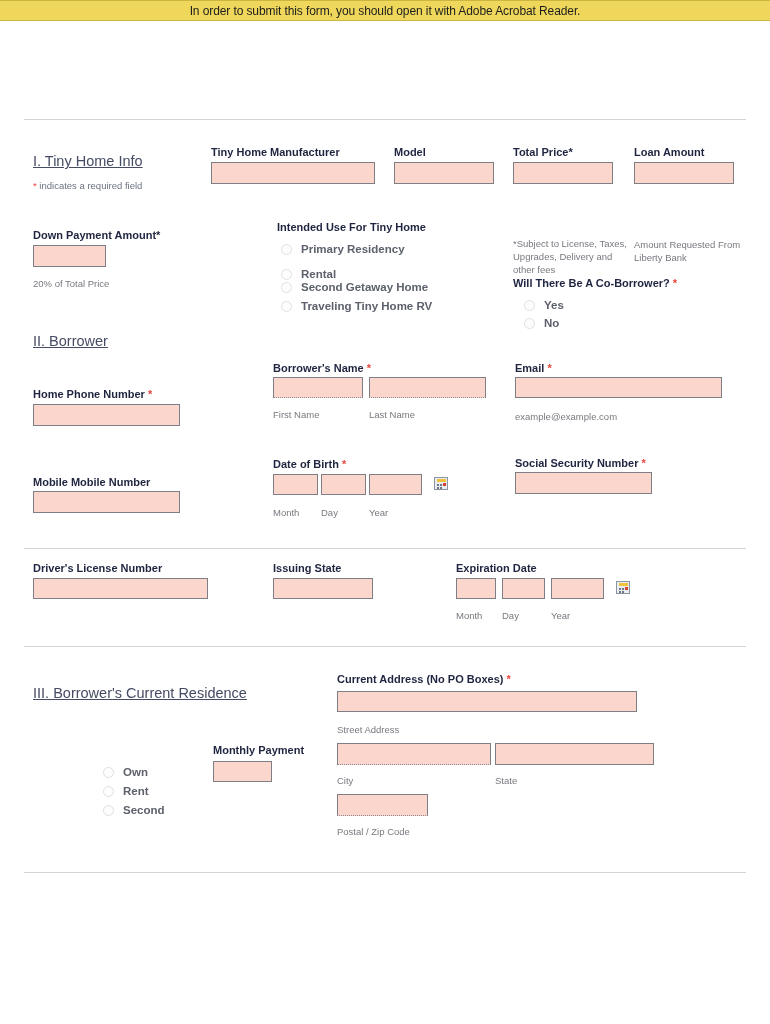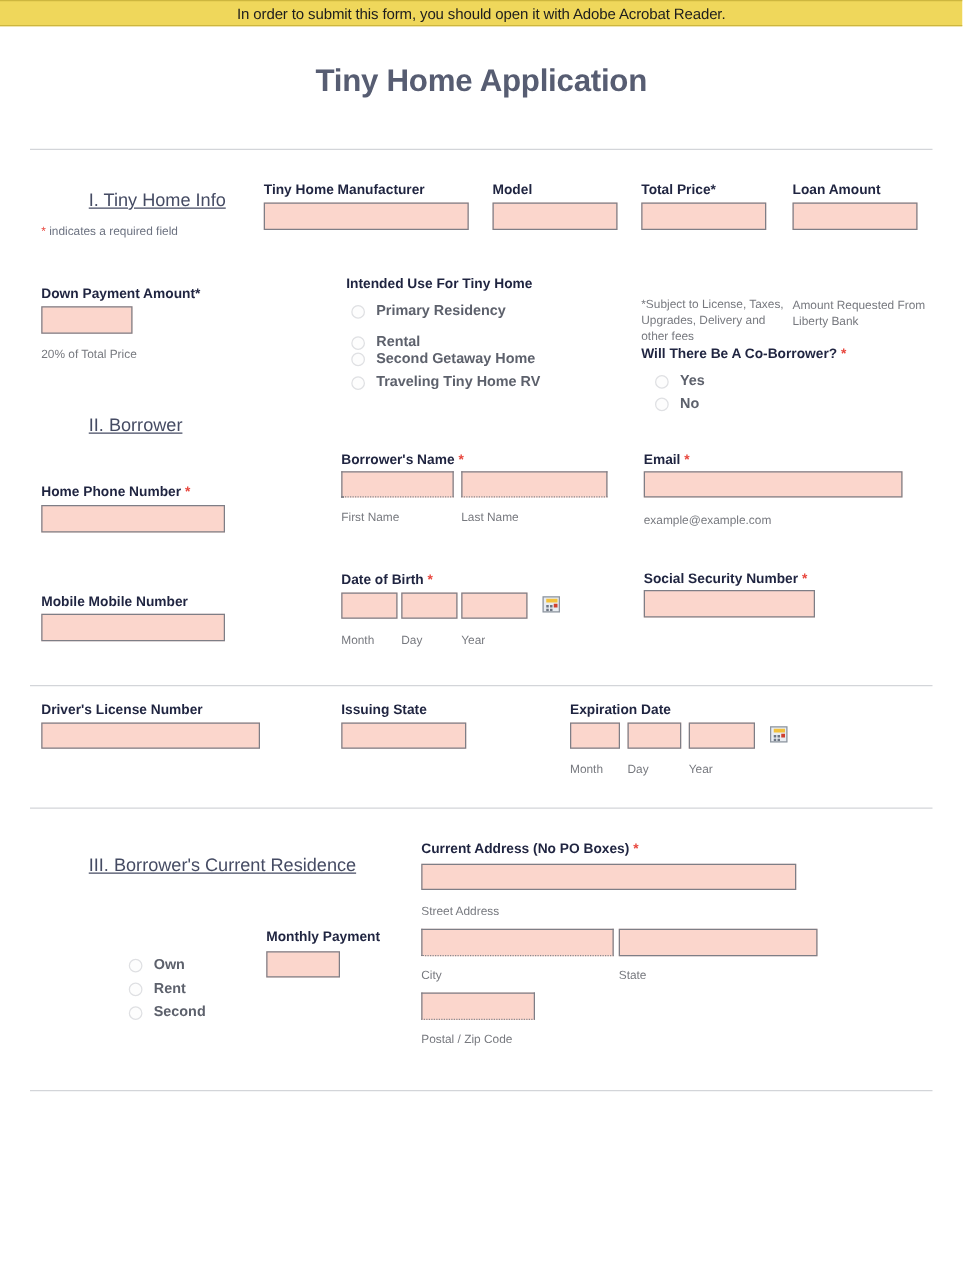--- a/index.html
+++ b/index.html
@@ -113,21 +113,20 @@
   }
 
   
   .section-head {
     position: absolute;
     font-size: 14.5px;
     font-weight: 400;
     color: #454b63;
     text-decoration: underline;
     white-space: nowrap;
-    margin-left: 38px;
   }
   .req-note {
     position: absolute;
     font-size: 9.5px;
     color: #6c7280;
     white-space: nowrap;
   }
   .req-note .star { color: #e8453c; }
 
   .fld-label {
@@ -217,21 +216,20 @@
 </head>
 <body>
 
 <div class="notice-bar">
   <span class="notice-text">In order to submit this form, you should open it with Adobe Acrobat Reader.</span>
 </div>
 
 <div class="header">
 
 
-  <div class="form-title">Tiny Home Application</div>
 
 </div>
 
 <div class="rule" style="top:119px"></div>
 
 <div class="section-head" style="left:33px; top:153px">I. Tiny Home Info</div>
 <div class="req-note" style="left:33px; top:180px"><span class="star">*</span><span> indicates a required field</span></div>
 
 <div class="fld-label" style="left:211px; top:146px">Tiny Home Manufacturer</div>
 <div class="inp" style="left:211px; top:162px; width:164px; height:22px"></div>

